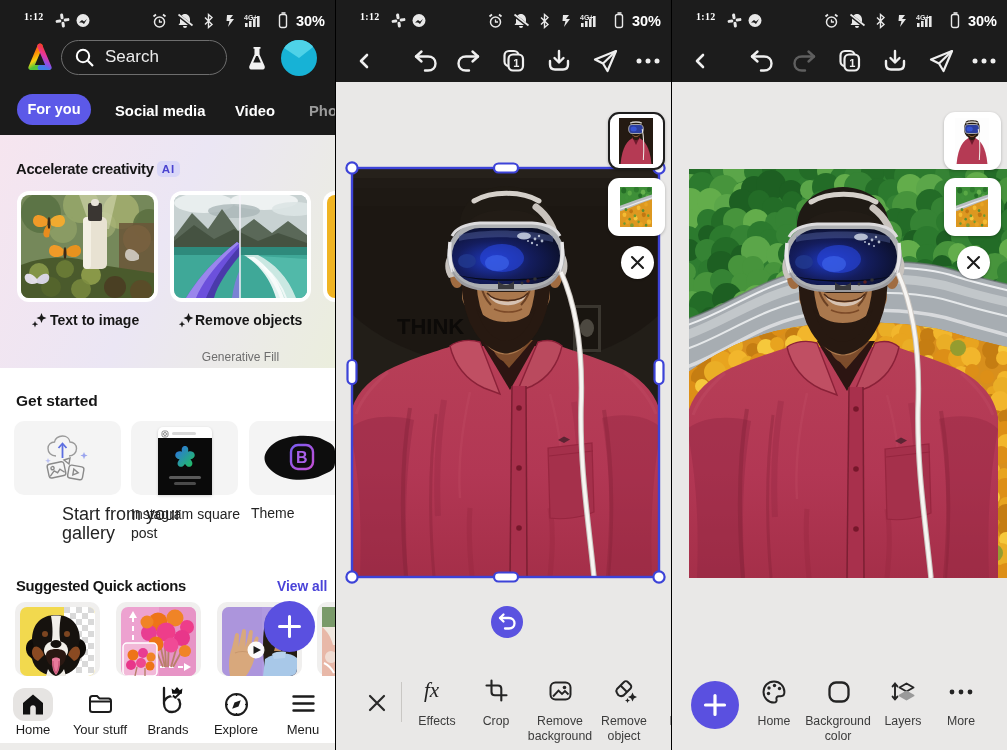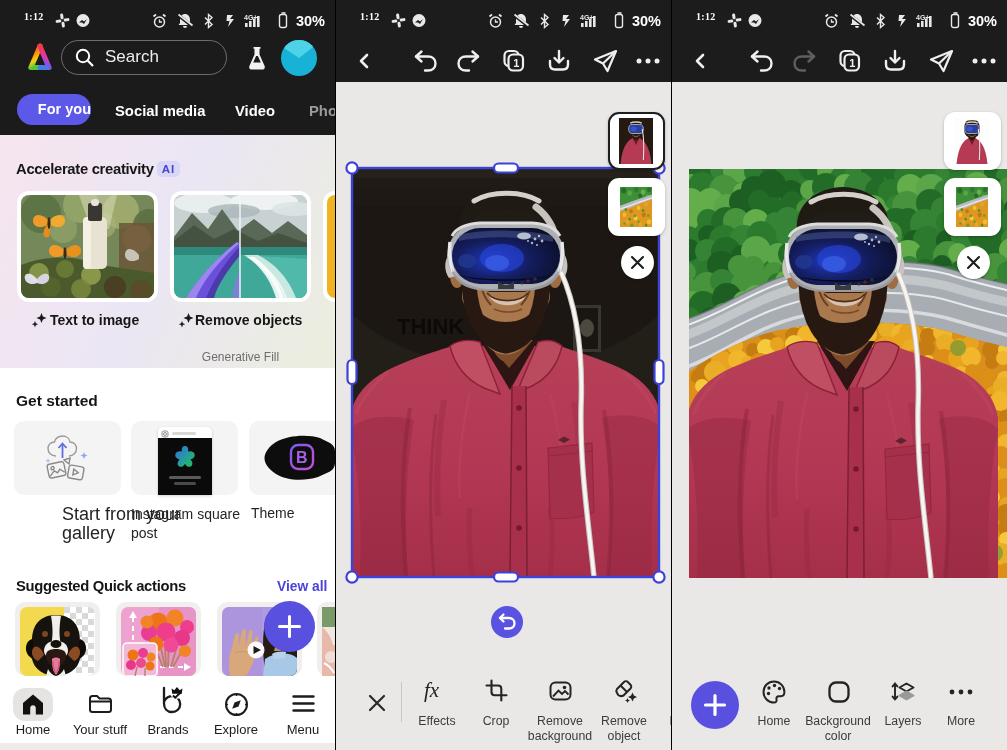--- a/index.html
+++ b/index.html
@@ -270,21 +270,21 @@
     <path d="M5.5,2 H12.5 V3.8 H11.5 V9.5 L16.5,20.8 C17.4,22.9 16.3,24.5 14,24.5 H4 C1.7,24.5 0.6,22.9 1.5,20.8 L6.5,9.5 V3.8 H5.5 Z
              M8.1,11 L5.2,17.5 H12.8 L9.9,11 Z" fill-rule="evenodd"></path>
   </svg>
   <div class="abs" style="left:281px;top:40px;width:36px;height:36px;border-radius:50%;background:#17b2d6;overflow:hidden;">
     <svg width="36" height="36" viewBox="0 0 36 36">
           <path d="M18,18 L36,4 A18,18 0 0 0 3,8 Z" fill="#4ed2e8"></path>
         </svg>
   </div>
 
   <div class="abs" style="left:17px;top:94px;width:74px;height:31px;border-radius:16px;background:#5c59e8;
-       color:#fff;font-size:14.5px;font-weight:700;text-align:right;line-height:31px;">For you</div>
+       color:#fff;font-size:14.5px;font-weight:700;text-align:center;line-height:31px;">For you</div>
   <div class="abs" style="left:115px;top:103px;color:#fff;font-size:14.8px;font-weight:700;">Social media</div>
   <div class="abs" style="left:235px;top:103px;color:#fff;font-size:14.8px;font-weight:700;">Video</div>
   <div class="abs" style="left:309px;top:103px;color:#9b9b9b;font-size:14.8px;font-weight:700;">Phot</div>
 
   <div class="abs" id="p1-lav" style="left:0;top:135px;width:335px;height:233px;
       background:linear-gradient(115deg,#f6e5ef 0%,#ebe6f4 48%,#ebeedd 100%);"></div>
   <div class="abs" style="left:16px;top:161px;font-size:14.8px;font-weight:700;color:#161616;letter-spacing:-0.3px;">Accelerate creativity</div>
   <div class="abs" style="left:157px;top:161px;width:23px;height:16px;background:#d9d7f8;border-radius:5px;
        color:#4a43d0;font-size:11.5px;font-weight:700;text-align:center;line-height:16px;letter-spacing:1px;">AI</div>
 

